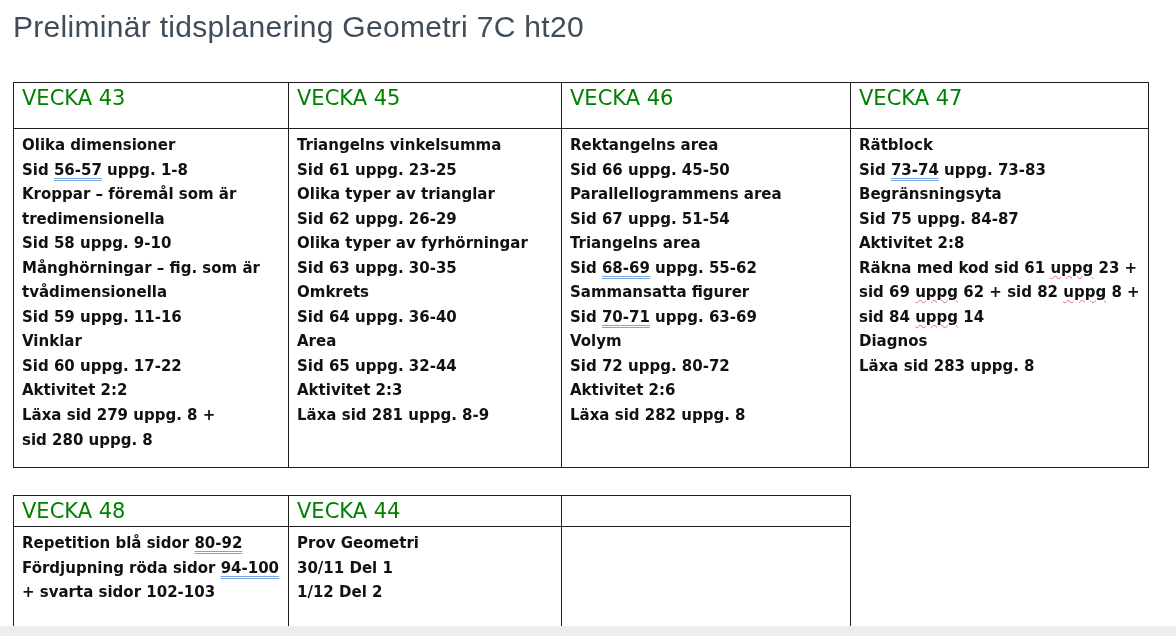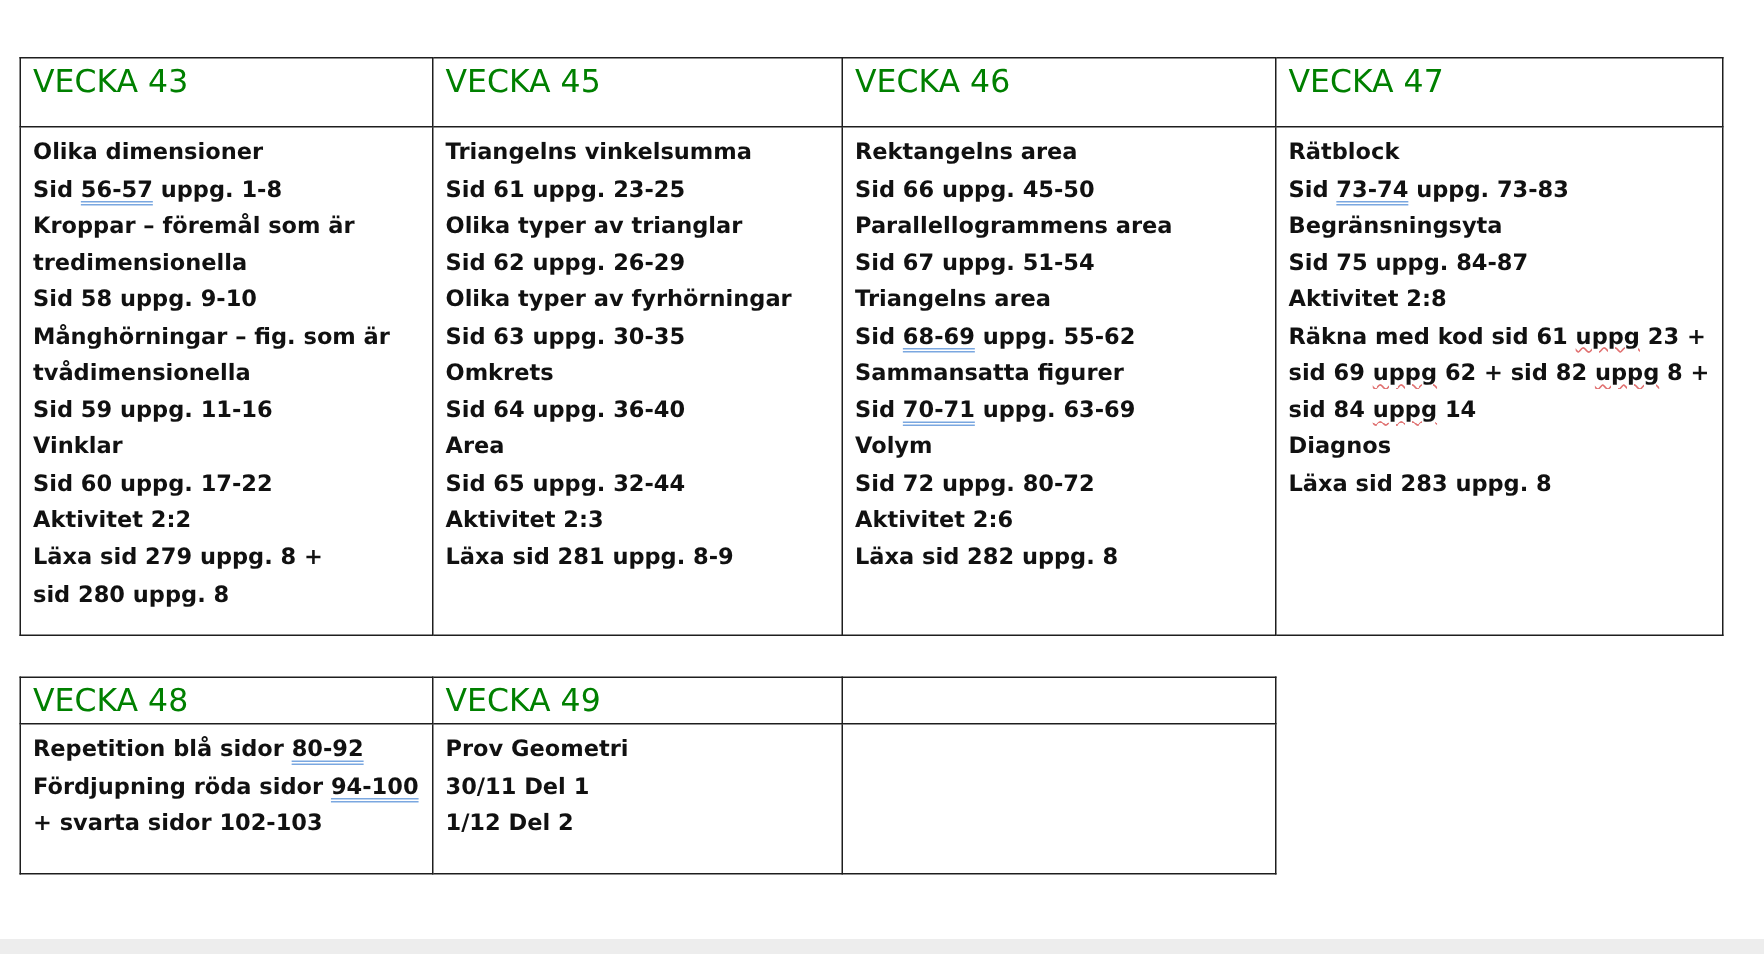--- a/index.html
+++ b/index.html
@@ -76,20 +76,21 @@
     bottom: 0;
     width: 1176px;
     height: 10px;
     background: #ededed;
   }
 </style>
 </head>
 <body>
 
 <div>
+  <h1 class="title">Preliminär tidsplanering Geometri 7C ht20</h1>
 
   <table class="plan-table t1">
     <colgroup>
         <col style="width: 275px;">
         <col style="width: 273px;">
         <col style="width: 289px;">
         <col style="width: 287px;">
       </colgroup>
     <thead>
         <tr>
@@ -162,21 +163,21 @@
 
   <table class="plan-table t2">
     <colgroup>
         <col style="width: 275px;">
         <col style="width: 273px;">
         <col style="width: 289px;">
       </colgroup>
     <thead>
         <tr>
           <th>VECKA 48</th>
-          <th>VECKA 49</th>
+          <th>VECKA 44</th>
           <th></th>
         </tr>
       </thead>
     <tbody>
         <tr>
           <td>
             <div class="line"><span>Repetition blå sidor </span><span class="u-grammar">80-92</span></div>
             <div class="line"><span>Fördjupning röda sidor </span><span class="u-grammar">94-100</span></div>
             <div class="line"><span>+ svarta sidor 102-103</span></div>
           </td>

